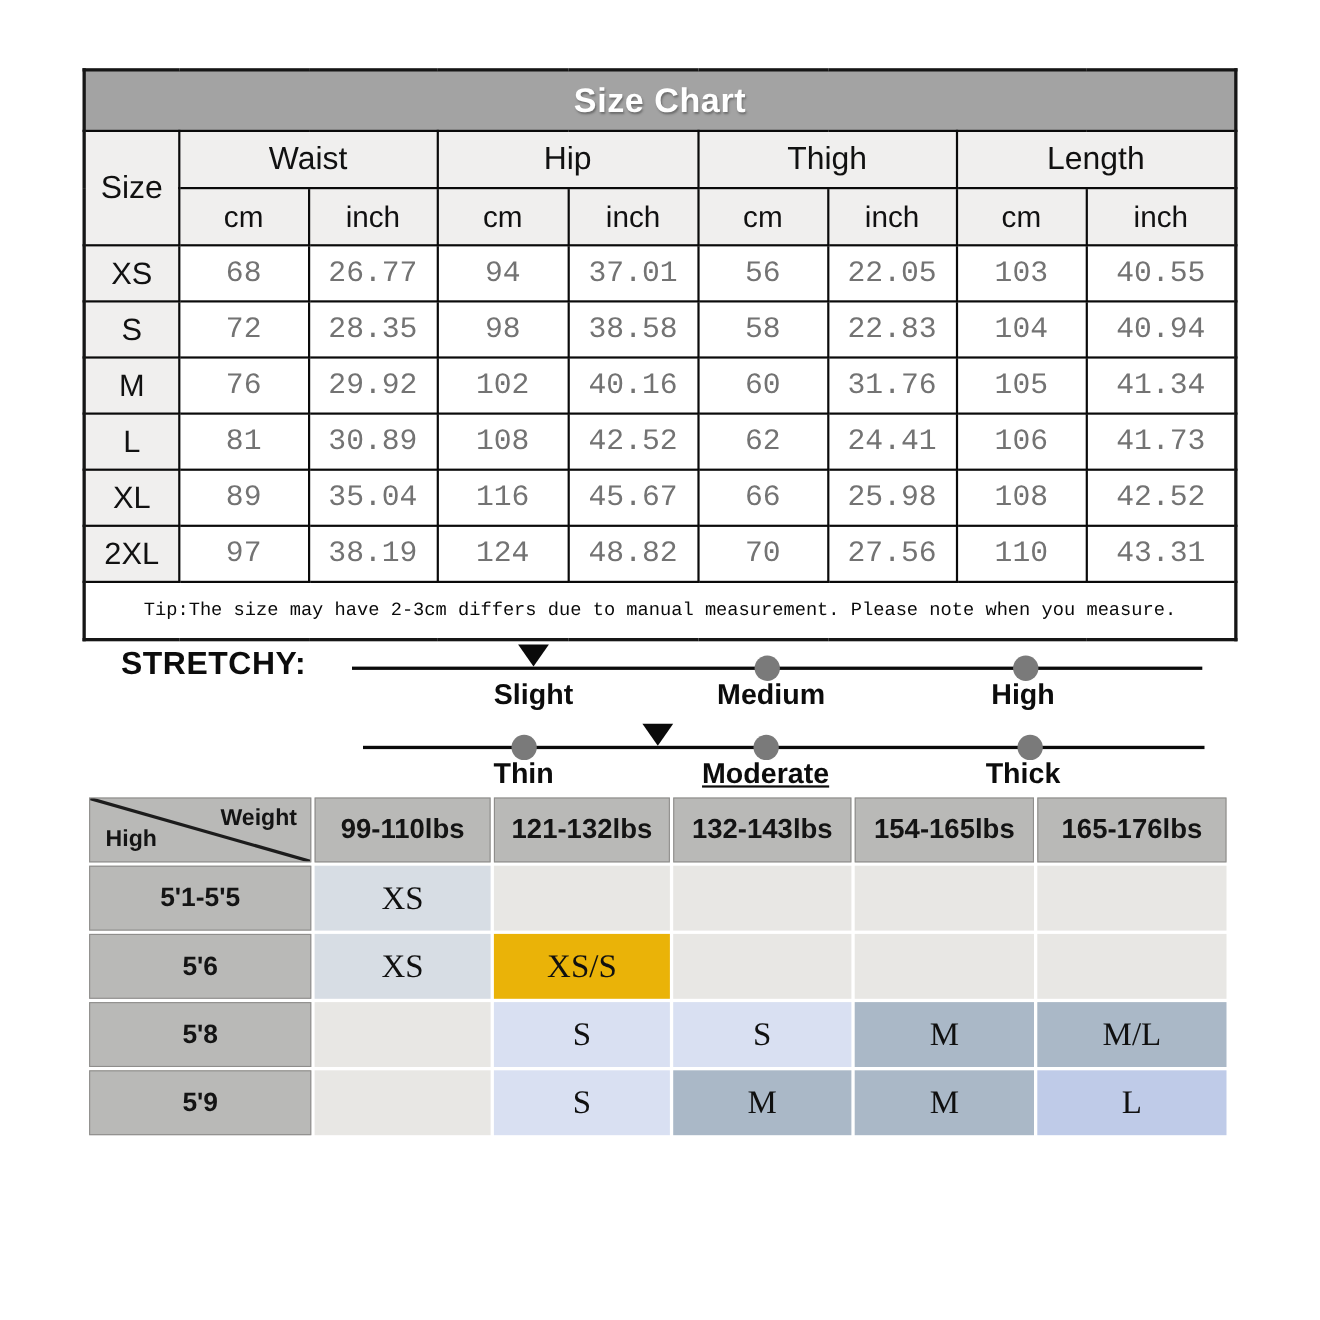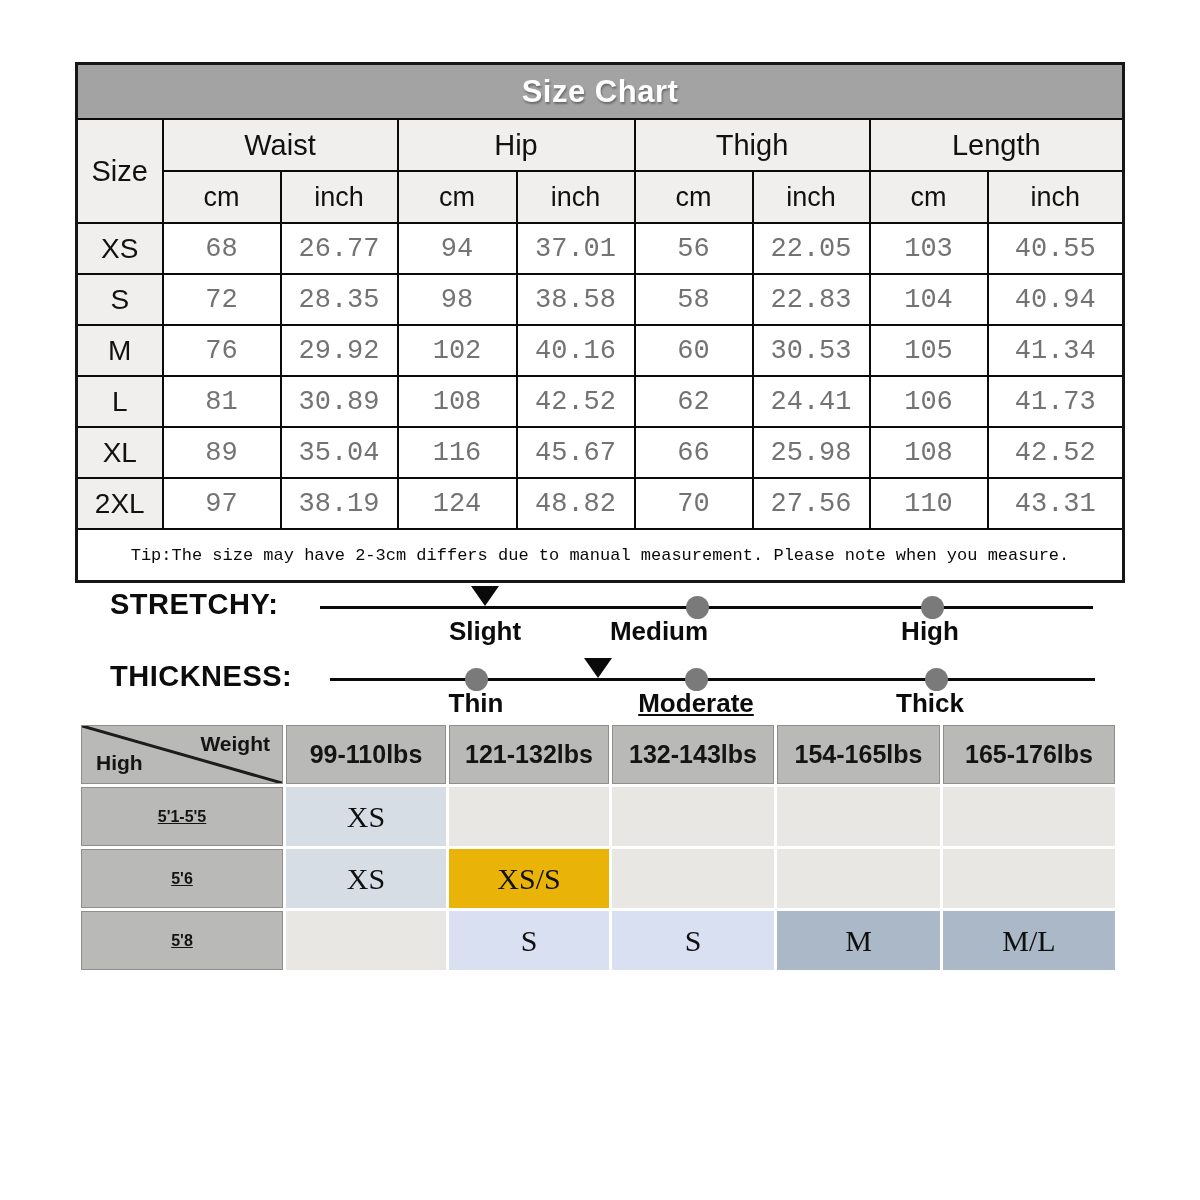--- a/index.html
+++ b/index.html
@@ -28,40 +28,40 @@
   .scale-tri{position:absolute;width:0;height:0;border-left:14px solid transparent;
              border-right:14px solid transparent;border-top:20px solid #0a0a0a;}
   .scale-opt{position:absolute;transform:translateX(-50%);font-size:26px;font-weight:bold;color:#0c0c0c;}
 
   #s1-label{left:110px;top:588px;}
   #s1-line{left:320px;top:606px;width:773px;}
   #s1-tri{left:471px;top:586px;}
   #s1-d2{left:686px;top:596px;}
   #s1-d3{left:921px;top:596px;}
   #s1-o1{left:485px;top:616px;}
-  #s1-o2{left:659px;top:616px;}
+  #s1-o2{left:701px;top:616px;}
   #s1-o3{left:930px;top:616px;}
 
   #s2-label{left:110px;top:660px;}
   #s2-line{left:330px;top:678px;width:765px;}
   #s2-d1{left:465px;top:668px;}
   #s2-d2{left:685px;top:668px;}
   #s2-d3{left:925px;top:668px;}
   #s2-tri{left:584px;top:658px;}
   #s2-o1{left:476px;top:688px;}
   #s2-o2{left:696px;top:688px;text-decoration:underline;}
   #s2-o3{left:930px;top:688px;}
 
   
   .fit-table{position:absolute;left:78px;top:722px;border-collapse:separate;border-spacing:3px;
              table-layout:fixed;}
   .fit-table td{text-align:center;vertical-align:middle;padding:0;height:57px;}
   .fit-table .gray{background:#b9b9b7;border:1px solid #8f8e8c;font-weight:bold;color:#141414;}
   .fit-table .wcol{font-size:25px;}
-  .fit-table .hrow{font-size:16px;text-decoration:underline;}
+  .fit-table .hrow{font-size:24px;}
   .fit-table .corner{position:relative;}
   .corner .w{position:absolute;top:6px;right:12px;font-size:21px;font-weight:bold;}
   .corner .h{position:absolute;bottom:8px;left:14px;font-size:21px;font-weight:bold;}
   .corner svg{position:absolute;left:0;top:0;width:100%;height:100%;}
   .fit-table .rec{font-family:"Liberation Serif",serif;font-size:30px;color:#101010;}
 </style>
 </head>
 <body>
 
 <div class="canvas">
@@ -123,21 +123,21 @@
           <td class="num">104</td>
           <td class="num">40.94</td>
         </tr>
         <tr>
           <td class="size-cell">M</td>
           <td class="num">76</td>
           <td class="num">29.92</td>
           <td class="num">102</td>
           <td class="num">40.16</td>
           <td class="num">60</td>
-          <td class="num">30.53</td>
+          <td class="num">31.76</td>
           <td class="num">105</td>
           <td class="num">41.34</td>
         </tr>
         <tr>
           <td class="size-cell">L</td>
           <td class="num">81</td>
           <td class="num">30.89</td>
           <td class="num">108</td>
           <td class="num">42.52</td>
           <td class="num">62</td>
@@ -177,21 +177,20 @@
 
   <span class="scale-label" id="s1-label">STRETCHY:</span>
   <div class="scale-line" id="s1-line"></div>
   <div class="scale-tri" id="s1-tri"></div>
   <div class="scale-dot" id="s1-d2"></div>
   <div class="scale-dot" id="s1-d3"></div>
   <span class="scale-opt" id="s1-o1">Slight</span>
   <span class="scale-opt" id="s1-o2">Medium</span>
   <span class="scale-opt" id="s1-o3">High</span>
 
-  <span class="scale-label" id="s2-label">THICKNESS:</span>
   <div class="scale-line" id="s2-line"></div>
   <div class="scale-dot" id="s2-d1"></div>
   <div class="scale-dot" id="s2-d2"></div>
   <div class="scale-dot" id="s2-d3"></div>
   <div class="scale-tri" id="s2-tri"></div>
   <span class="scale-opt" id="s2-o1">Thin</span>
   <span class="scale-opt" id="s2-o2">Moderate</span>
   <span class="scale-opt" id="s2-o3">Thick</span>
 
   <table class="fit-table">
@@ -237,16 +236,24 @@
           <td class="rec" style="background: rgb(232, 231, 228);"></td>
         </tr>
         <tr>
           <td class="gray hrow">5'8</td>
           <td class="rec" style="background: rgb(232, 231, 228);"></td>
           <td class="rec" style="background: rgb(217, 224, 242);">S</td>
           <td class="rec" style="background: rgb(217, 224, 242);">S</td>
           <td class="rec" style="background: rgb(170, 184, 199);">M</td>
           <td class="rec" style="background: rgb(170, 184, 199);">M/L</td>
         </tr>
+        <tr>
+          <td class="gray hrow">5'9</td>
+          <td class="rec" style="background: rgb(232, 231, 228);"></td>
+          <td class="rec" style="background: rgb(217, 224, 242);">S</td>
+          <td class="rec" style="background: rgb(170, 184, 199);">M</td>
+          <td class="rec" style="background: rgb(170, 184, 199);">M</td>
+          <td class="rec" style="background: rgb(191, 203, 232);">L</td>
+        </tr>
       </tbody>
   </table>
 
 </div>
 
 </body></html>

